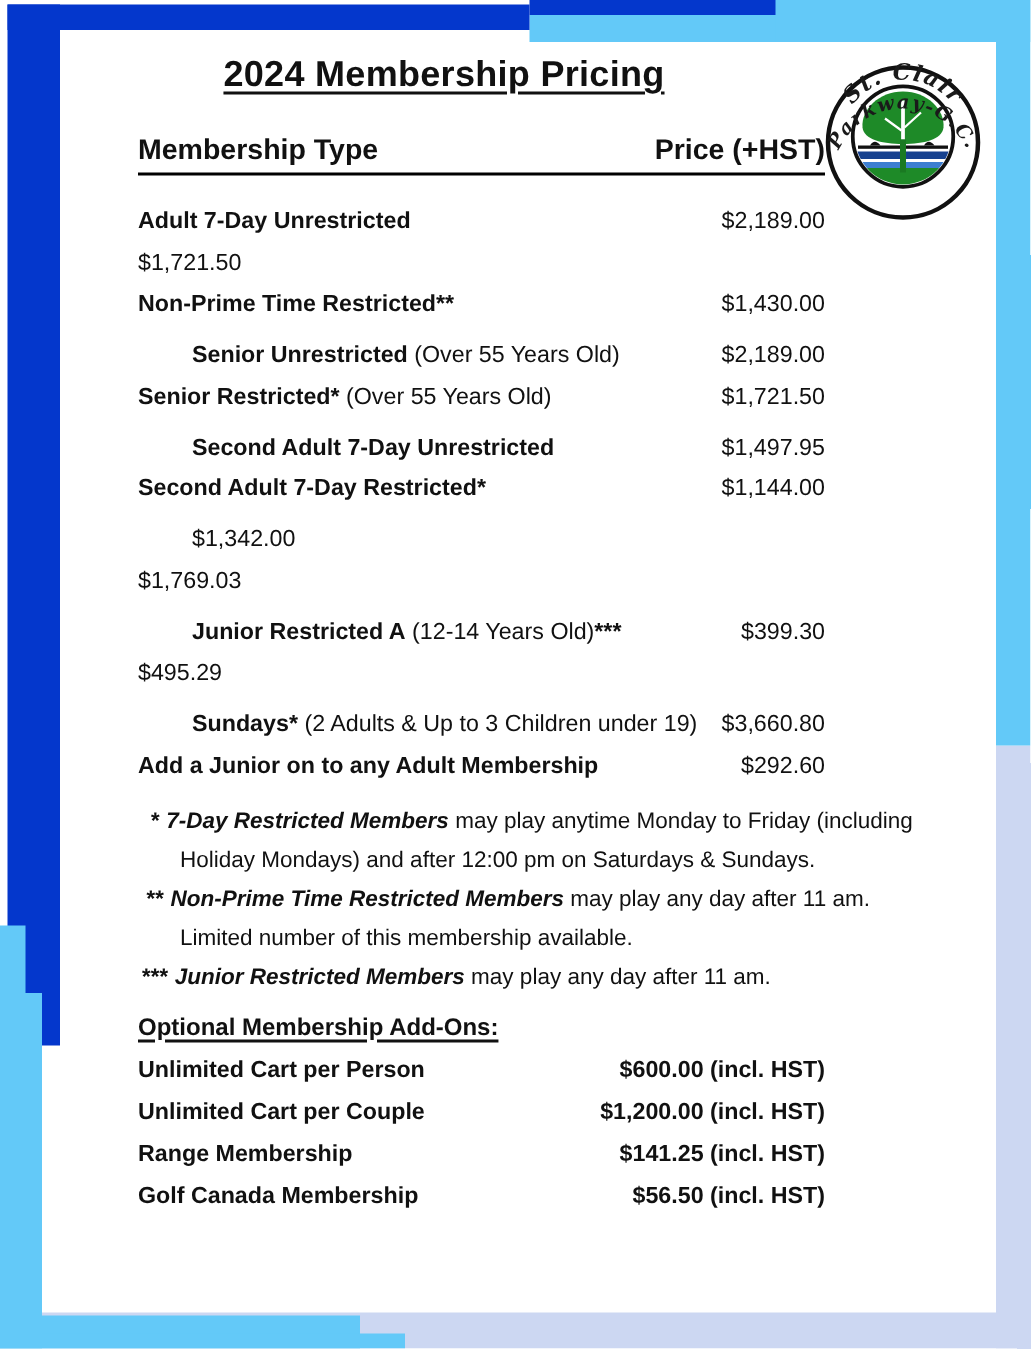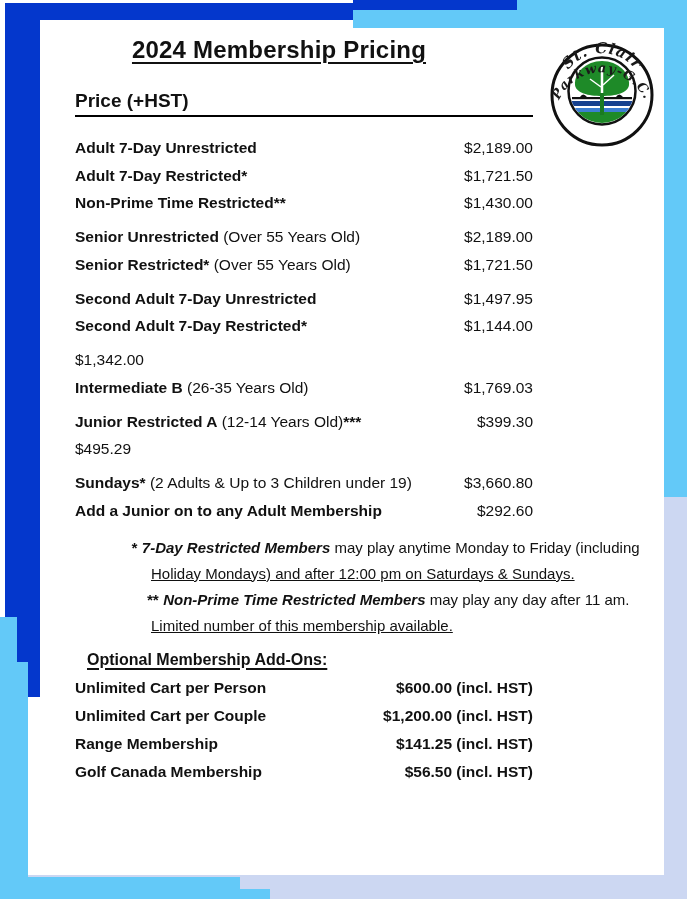--- a/index.html
+++ b/index.html
@@ -21,57 +21,57 @@
   #dec-sky-bottom2{left:0;top:889px;width:270px;height:10px;z-index:2;}
   
   #dec-dark-top1{left:5px;top:3px;width:348px;height:17px;z-index:3;}
   #dec-dark-top2{left:353px;top:0;width:164px;height:10px;z-index:3;}
   #dec-dark-left{left:5px;top:3px;width:35px;height:694px;z-index:3;}
   
   #dec-sky-left1{left:0;top:617px;width:17px;height:270px;z-index:4;}
   #dec-sky-left2{left:0;top:662px;width:28px;height:237px;z-index:4;}
 
   .content{
-    position:absolute;left:75px;top:0;width:458px;z-index:10;
+    position:absolute;left:92px;top:0;width:458px;z-index:10;
   }
   .title{
     margin:36px 50px 0 0;
     font-size:24px;font-weight:bold;text-align:center;
     text-decoration:underline;text-decoration-thickness:2px;text-underline-offset:4px;
     letter-spacing:0.2px;
   }
   .thead{
     display:flex;justify-content:space-between;align-items:baseline;
     margin-top:26px;padding-bottom:3px;
     border-bottom:2.5px solid #000;
     font-size:19px;font-weight:bold;
   }
   .rows{margin-top:21px;}
   .prow{
     display:flex;justify-content:space-between;align-items:flex-end;
     font-size:15.5px;line-height:19px;margin-bottom:8.5px;
   }
-  .prow.gap{margin-top:15px;}
+  .prow.gap{margin-top:15px;margin-left:36px;}
   .rname b{font-weight:bold;}
   .rname .reg{font-weight:normal;}
   .rprice{font-weight:normal;white-space:nowrap;}
 
-  .footnotes{margin-top:18px;width:525px;margin-left:48px;}
+  .footnotes{margin-top:18px;width:525px;}
   .fn{
     margin:0 0 7px 0;font-size:15px;line-height:19px;white-space:nowrap;
   }
   .fn-l1{padding-left:8px;}
-  .fn-cont{padding-left:28px;text-decoration:underline;}
-  .fn-l3{padding-left:5px;text-align:center;}
+  .fn-cont{padding-left:28px;}
+  .fn-l3{padding-left:5px;}
   .fn-l5{padding-left:2px;}
   .fnb{font-weight:bold;font-style:italic;}
   .fnlead:not(:empty){margin-left:5px;}
 
   .addons-heading{
-    margin:16px 0 9px 12px;
+    margin:16px 0 9px 0;
     font-size:16px;font-weight:bold;
     text-decoration:underline;text-decoration-thickness:1.5px;text-underline-offset:3px;
   }
   .addon-row{
     display:flex;justify-content:space-between;align-items:flex-end;
     font-size:15.5px;font-weight:bold;line-height:19px;margin-bottom:9px;
   }
 
   .logo{
     position:absolute;left:538px;top:18px;width:128px;height:150px;z-index:11;
@@ -126,30 +126,30 @@
     <text font-size="13" fill="#1a1a1a" letter-spacing="1" text-anchor="middle">
       <textPath href="#arcBottom" startOffset="50%">Parkway-G.C.</textPath>
     </text>
   </svg>
 </div>
 
 <div class="content">
   <h1 class="title">2024 Membership Pricing</h1>
 
   <div class="thead">
+    <span>Membership Type</span>
     <span>Price (+HST)</span>
   </div>
 
   <div class="rows">
     <div class="prow">
       <span class="rname"><b>Adult 7-Day Unrestricted</b><span class="reg"></span><b></b></span>
       <span class="rprice">$2,189.00</span>
     </div>
     <div class="prow">
-      <span class="rname"><b>Adult 7-Day Restricted*</b><span class="reg"></span><b></b></span>
       <span class="rprice">$1,721.50</span>
     </div>
     <div class="prow">
       <span class="rname"><b>Non-Prime Time Restricted**</b><span class="reg"></span><b></b></span>
       <span class="rprice">$1,430.00</span>
     </div>
     <div class="prow gap">
       <span class="rname"><b>Senior Unrestricted</b><span class="reg"> (Over 55 Years Old)</span><b></b></span>
       <span class="rprice">$2,189.00</span>
     </div>
@@ -162,21 +162,20 @@
       <span class="rprice">$1,497.95</span>
     </div>
     <div class="prow">
       <span class="rname"><b>Second Adult 7-Day Restricted*</b><span class="reg"></span><b></b></span>
       <span class="rprice">$1,144.00</span>
     </div>
     <div class="prow gap">
       <span class="rprice">$1,342.00</span>
     </div>
     <div class="prow">
-      <span class="rname"><b>Intermediate B</b><span class="reg"> (26-35 Years Old)</span><b></b></span>
       <span class="rprice">$1,769.03</span>
     </div>
     <div class="prow gap">
       <span class="rname"><b>Junior Restricted A</b><span class="reg"> (12-14 Years Old)</span><b>***</b></span>
       <span class="rprice">$399.30</span>
     </div>
     <div class="prow">
       <span class="rprice">$495.29</span>
     </div>
     <div class="prow gap">
@@ -187,20 +186,21 @@
       <span class="rname"><b>Add a Junior on to any Adult Membership</b><span class="reg"></span><b></b></span>
       <span class="rprice">$292.60</span>
     </div>
   </div>
 
   <div class="footnotes">
     <p class="fn fn-l1"><span class="fnb">*</span><span class="fnb fnlead">7-Day Restricted Members</span><span> may play anytime Monday to Friday (including</span></p>
     <p class="fn fn-cont"><span class="fnb"></span><span class="fnb fnlead"></span><span>Holiday Mondays) and after 12:00 pm on Saturdays &amp; Sundays.</span></p>
     <p class="fn fn-l3"><span class="fnb">**</span><span class="fnb fnlead">Non-Prime Time Restricted Members</span><span> may play any day after 11 am.</span></p>
     <p class="fn fn-cont"><span class="fnb"></span><span class="fnb fnlead"></span><span>Limited number of this membership available.</span></p>
+    <p class="fn fn-l5"><span class="fnb">***</span><span class="fnb fnlead">Junior Restricted Members</span><span> may play any day after 11 am.</span></p>
   </div>
 
   <h2 class="addons-heading">Optional Membership Add-Ons:</h2>
 
   <div>
     <div class="addon-row">
       <span>Unlimited Cart per Person</span>
       <span>$600.00 (incl. HST)</span>
     </div>
     <div class="addon-row">

